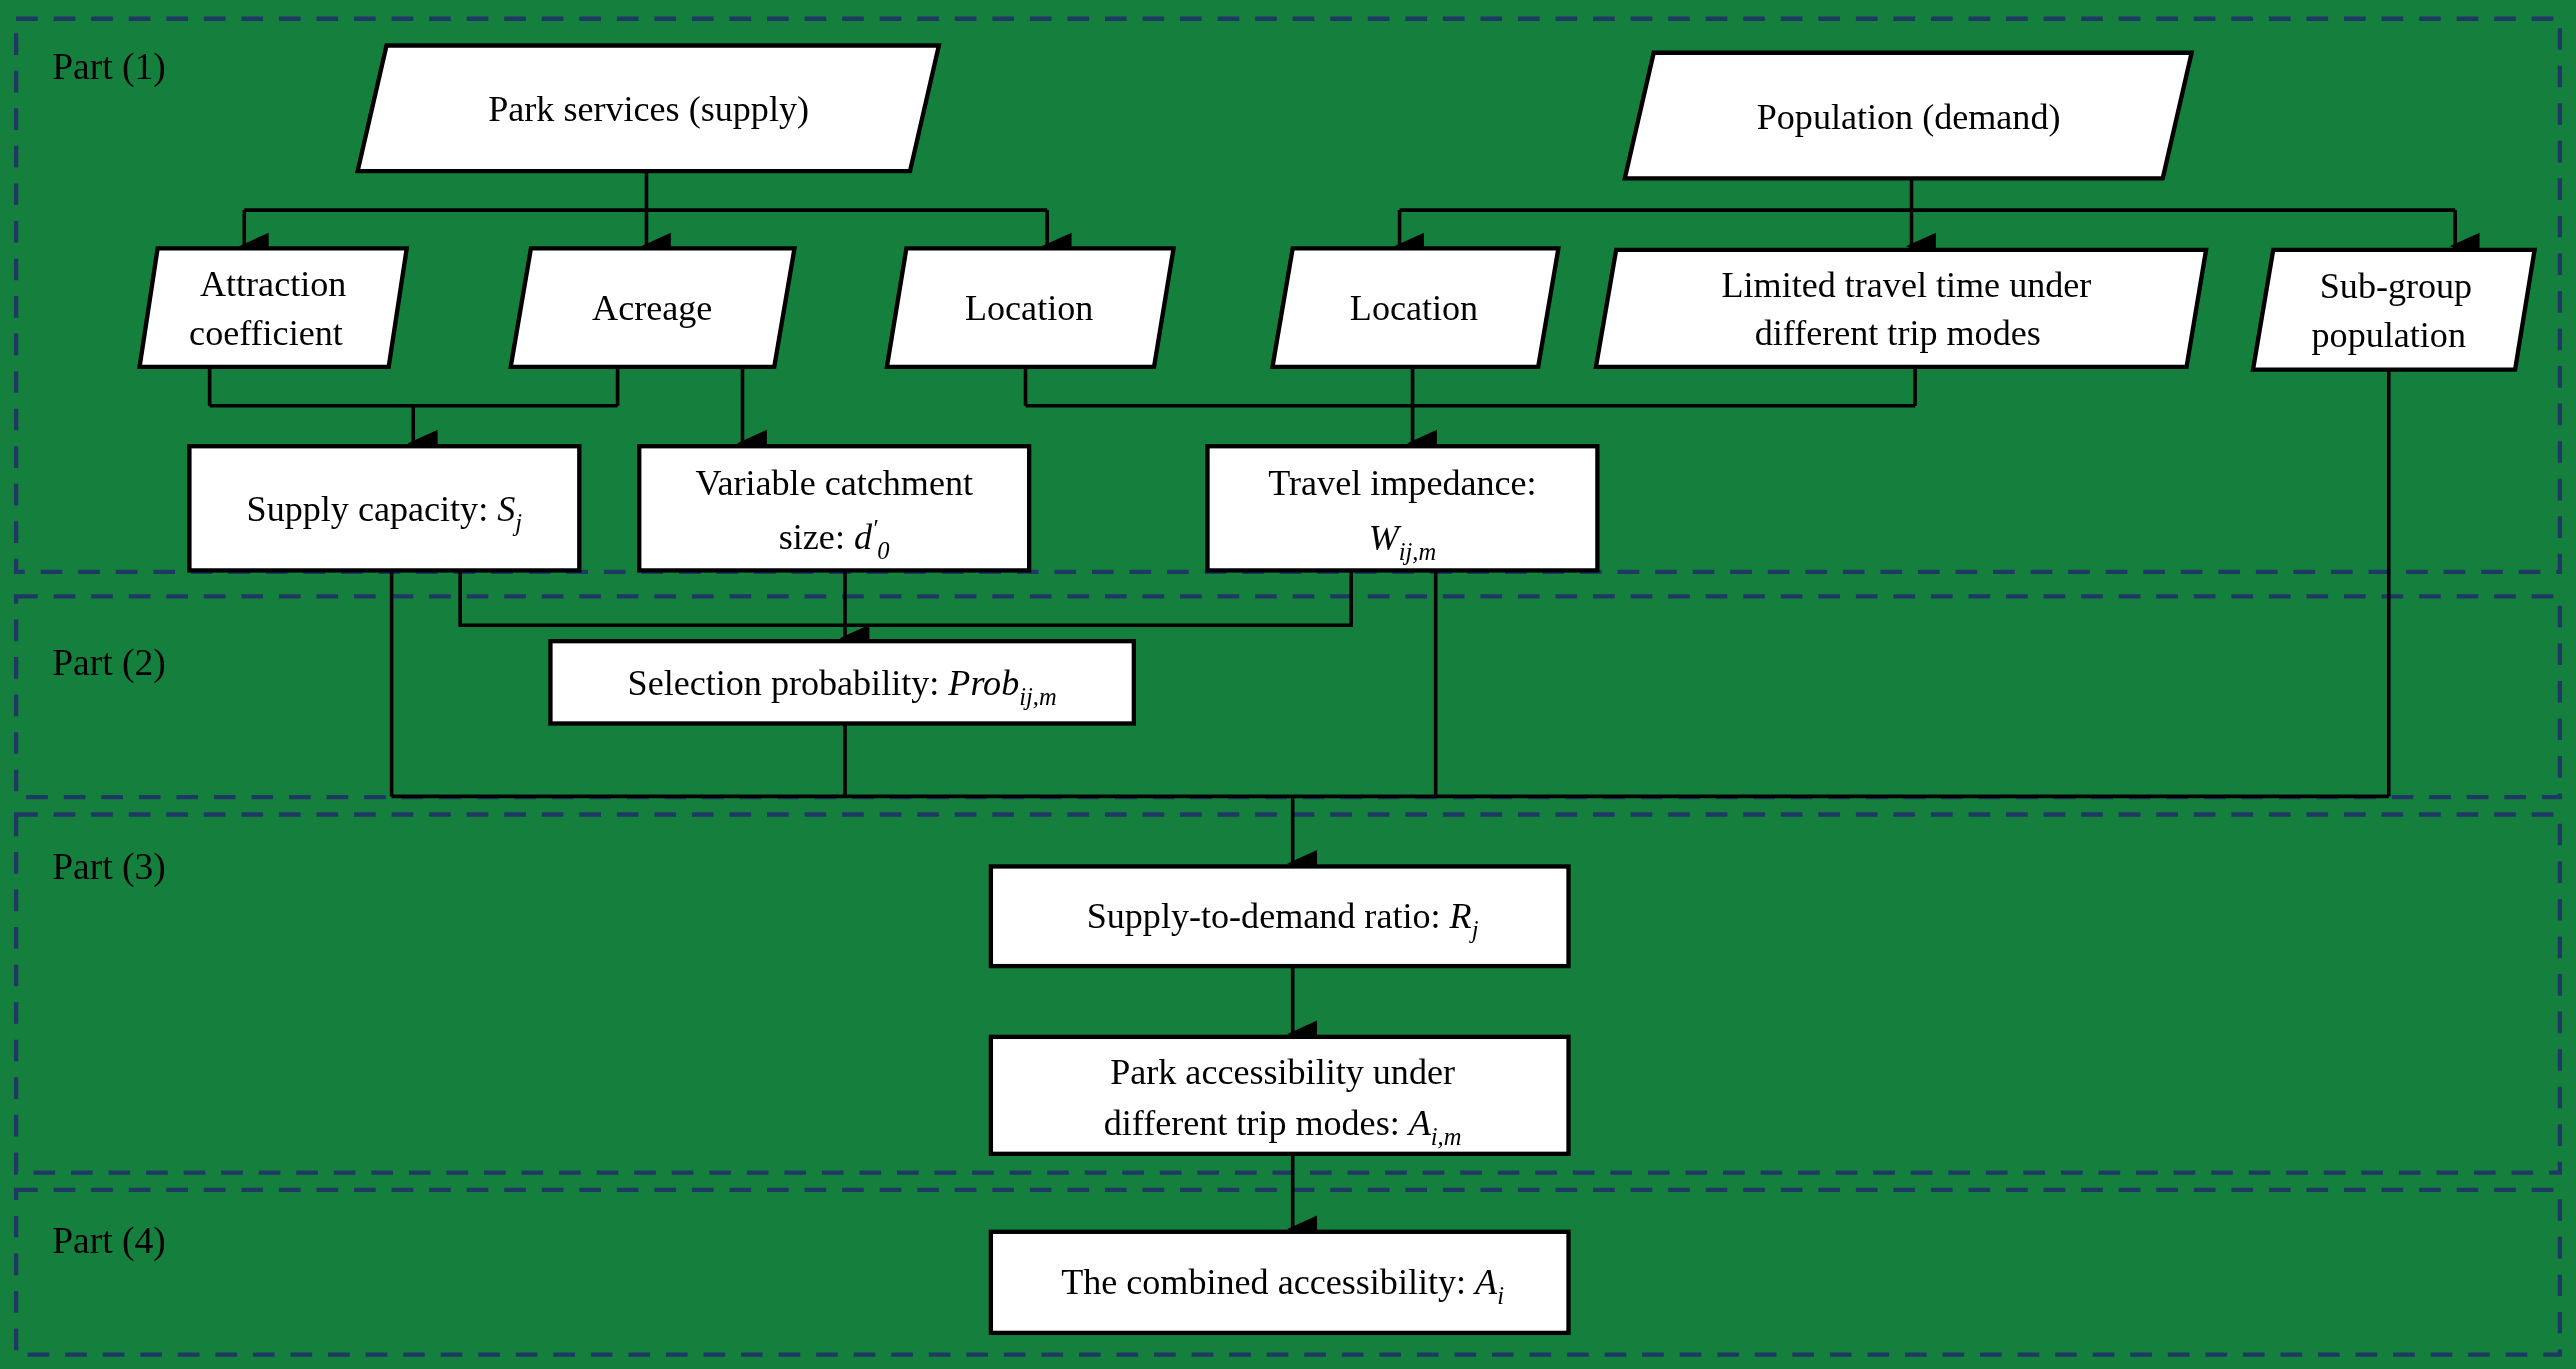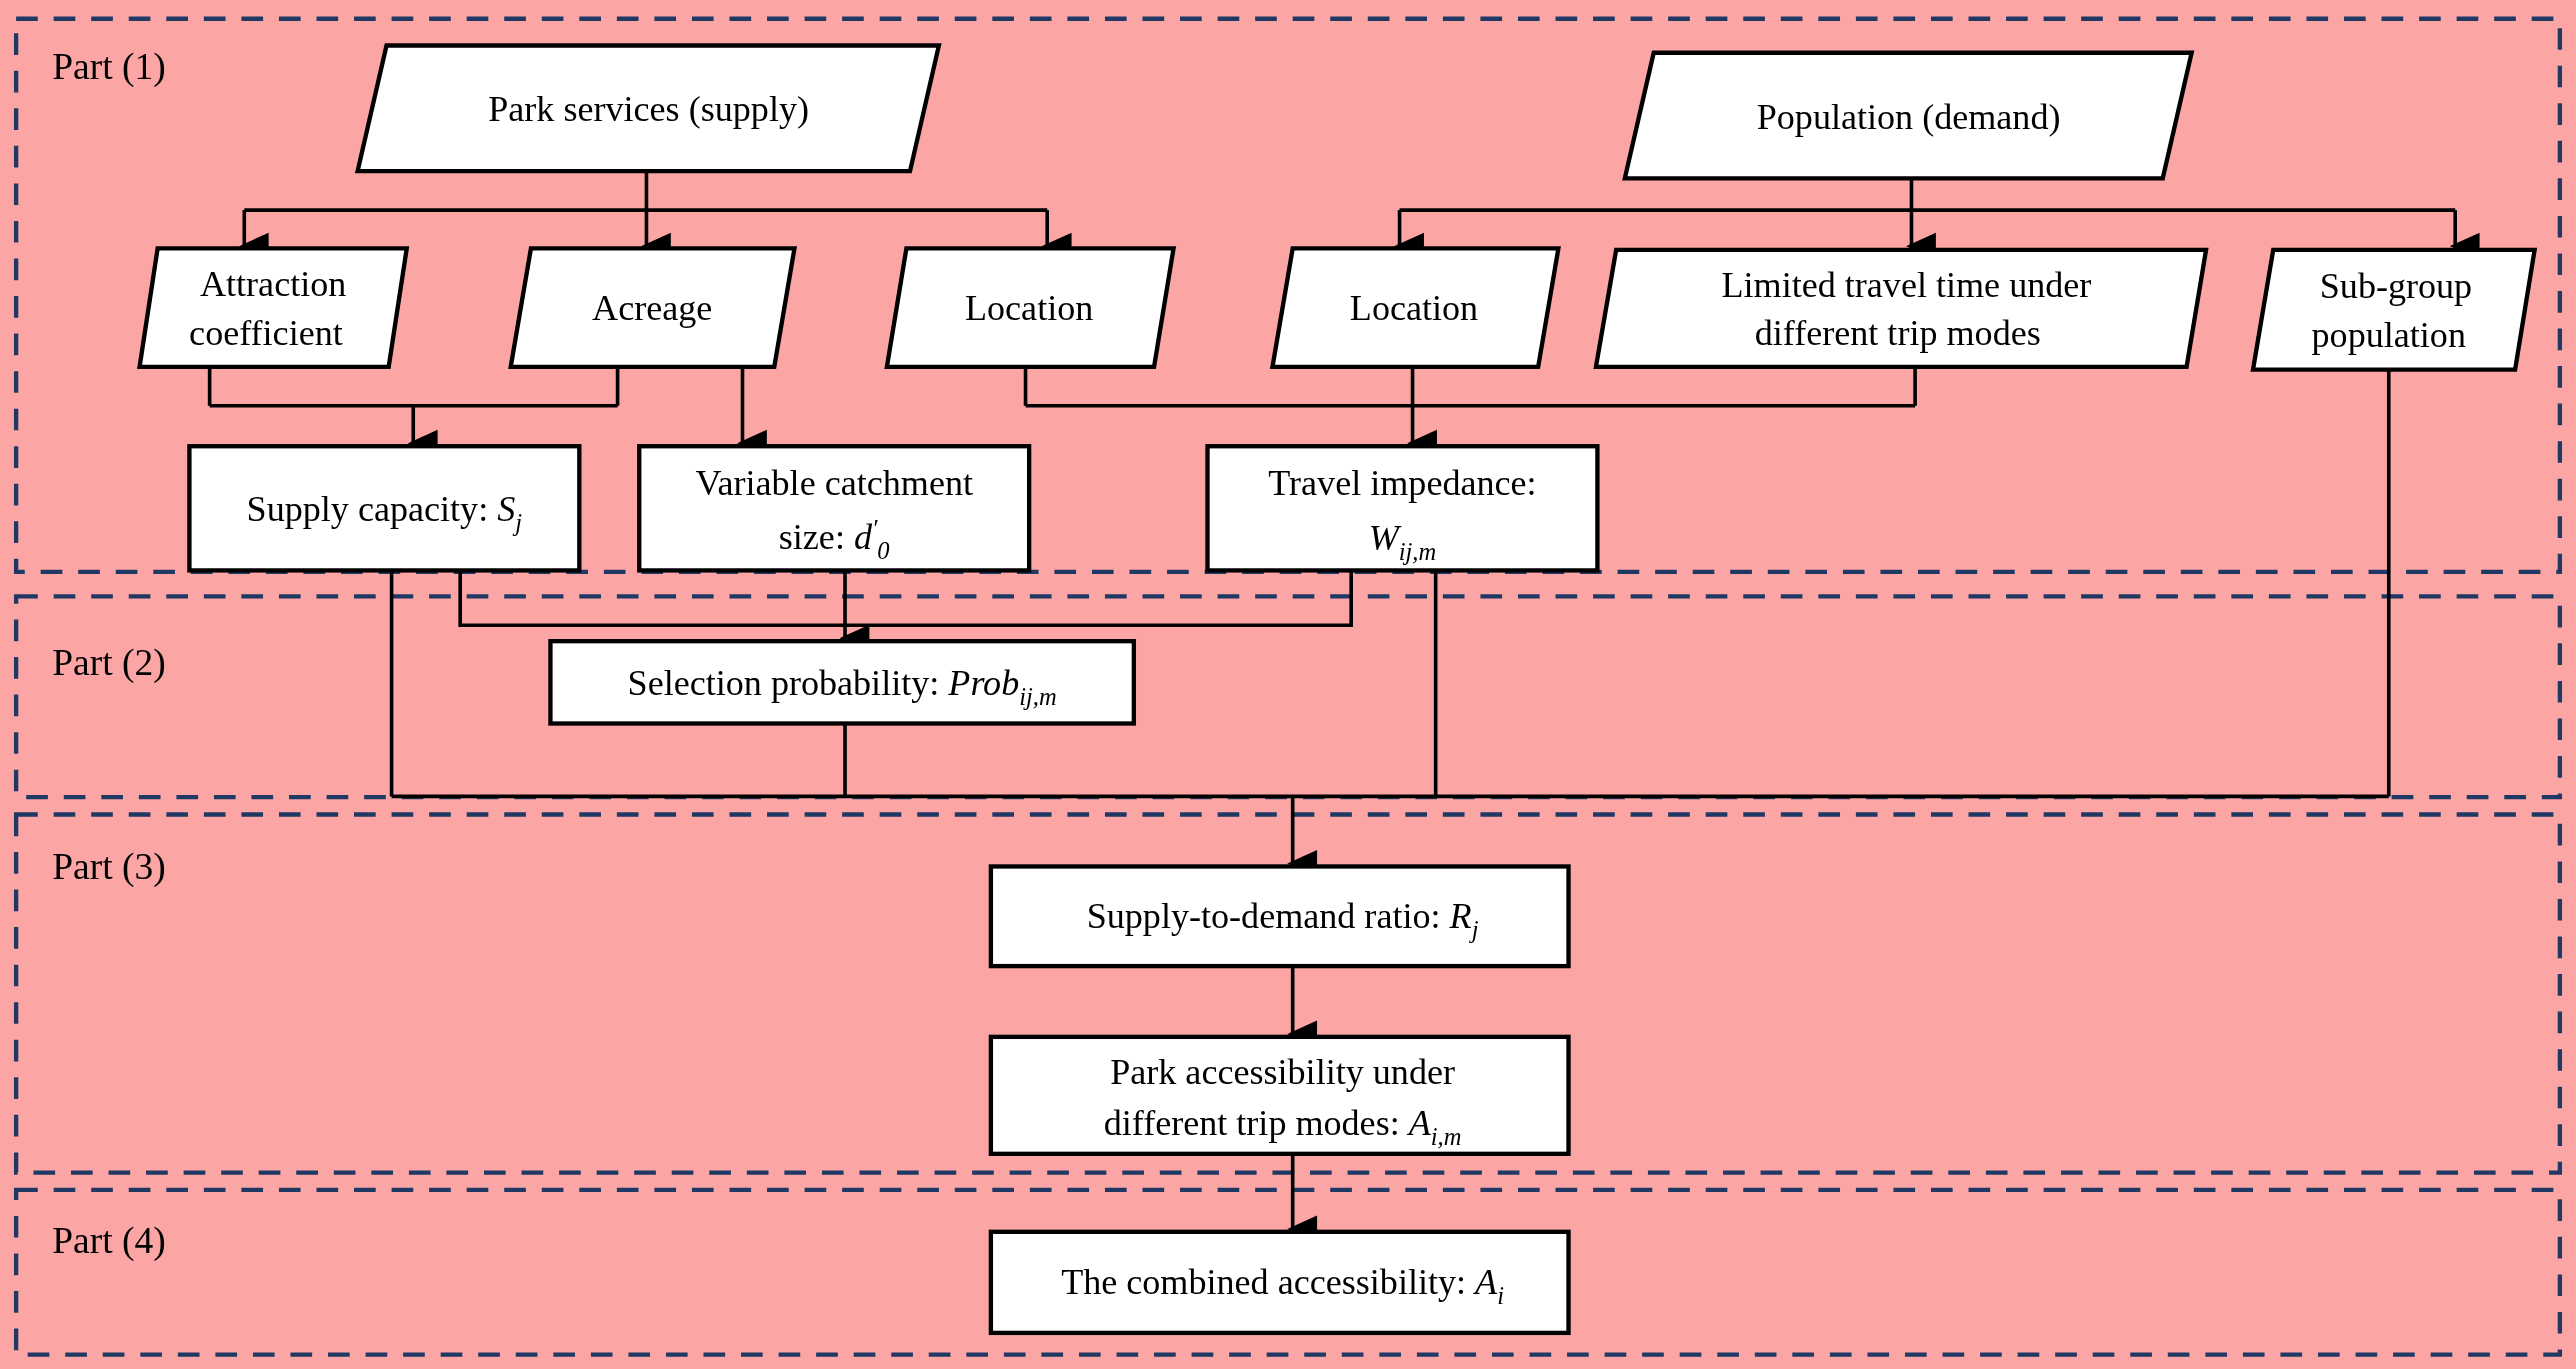--- a/index.html
+++ b/index.html
@@ -7,21 +7,21 @@
     padding: 0;
     background: #ffffff;
   }
   body {
     font-family: "Liberation Serif", "DejaVu Serif", serif;
   }
   #stage {
     position: relative;
     width: 2576px;
     height: 1369px;
-    background: #fca5a5;
+    background: #15803d;
     overflow: hidden;
   }
   svg.flow {
     position: absolute;
     top: 0; left: 0;
     width: 2576px;
     height: 1369px;
   }
   .part-frame {
     fill: none;

